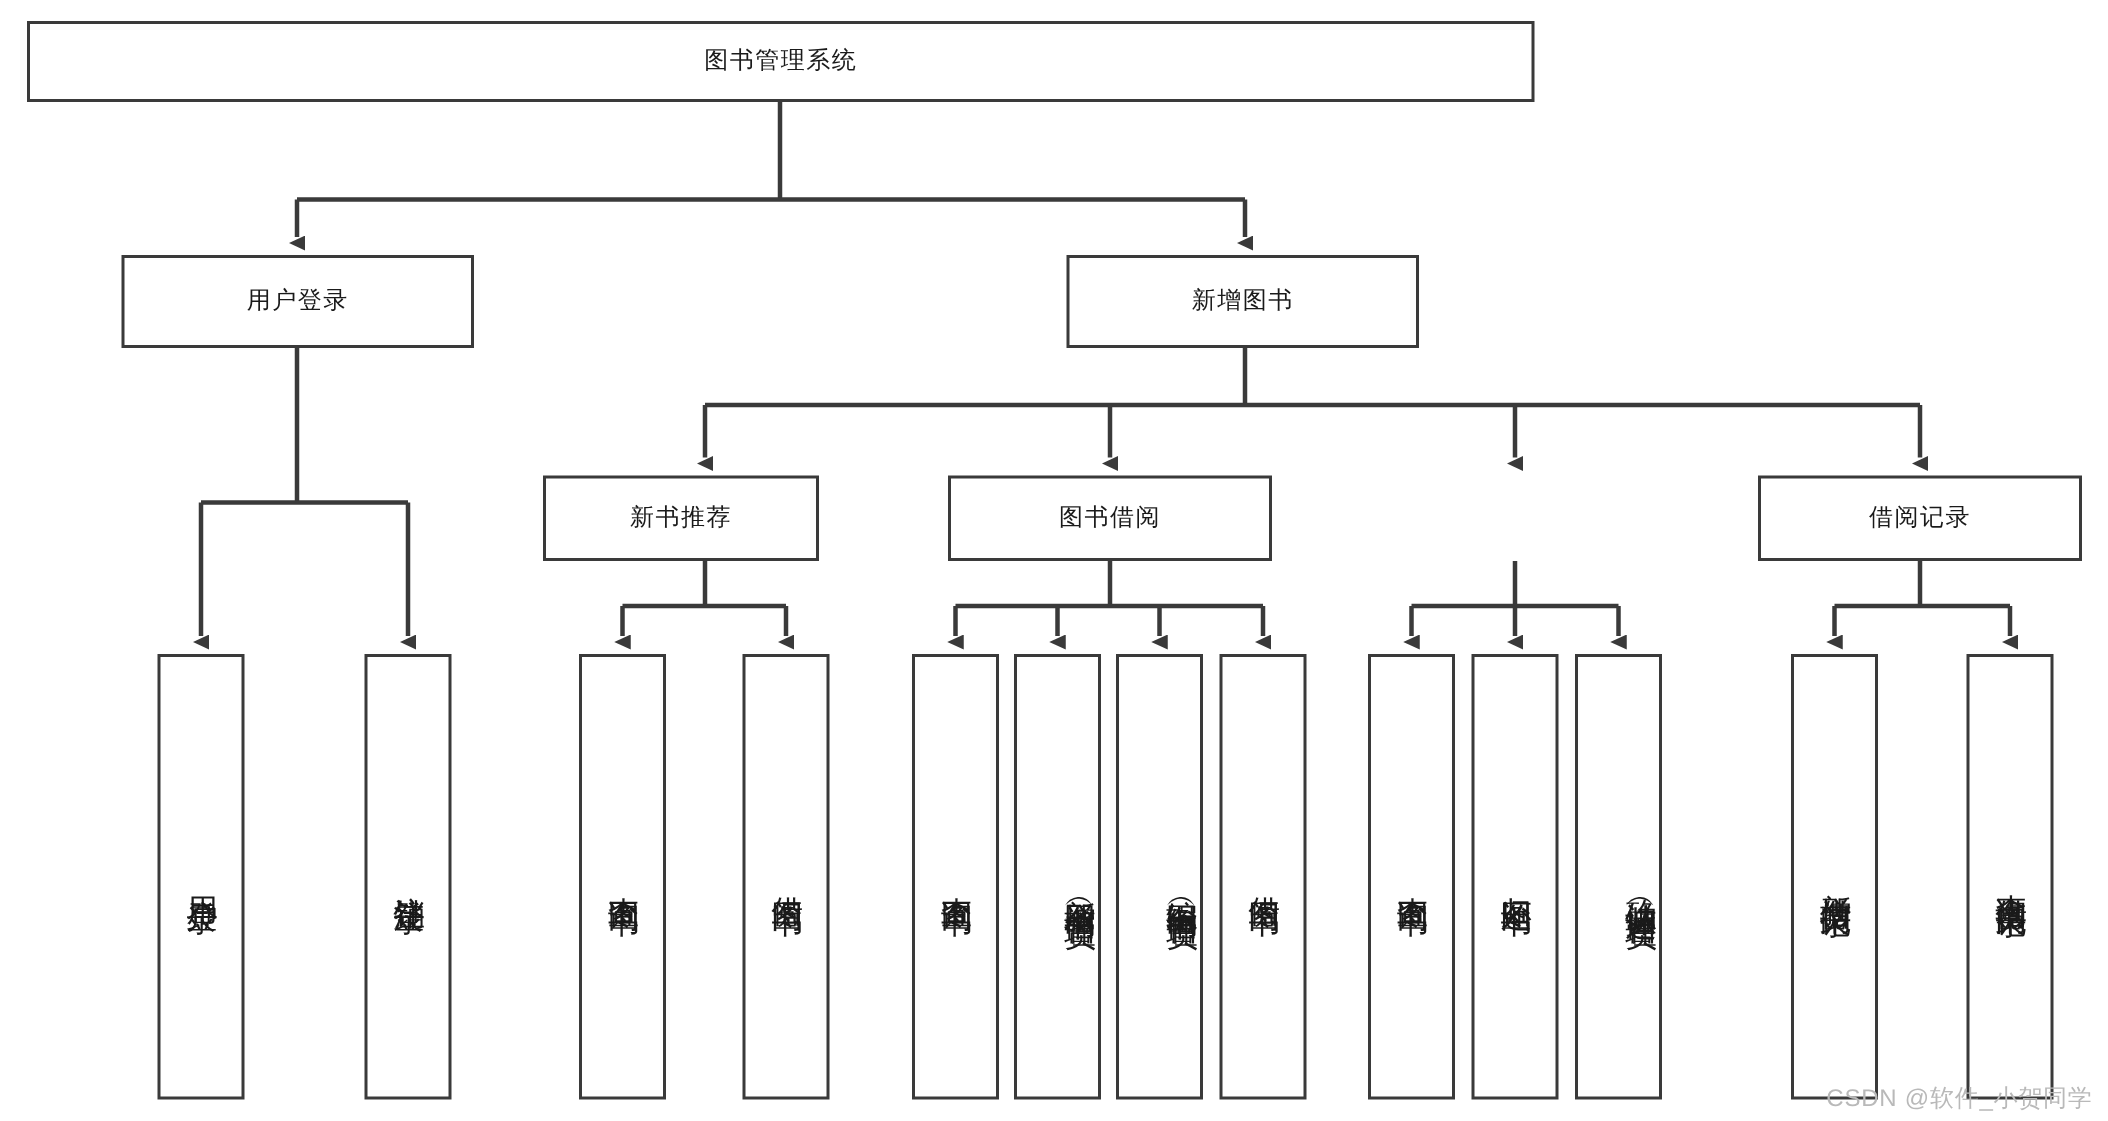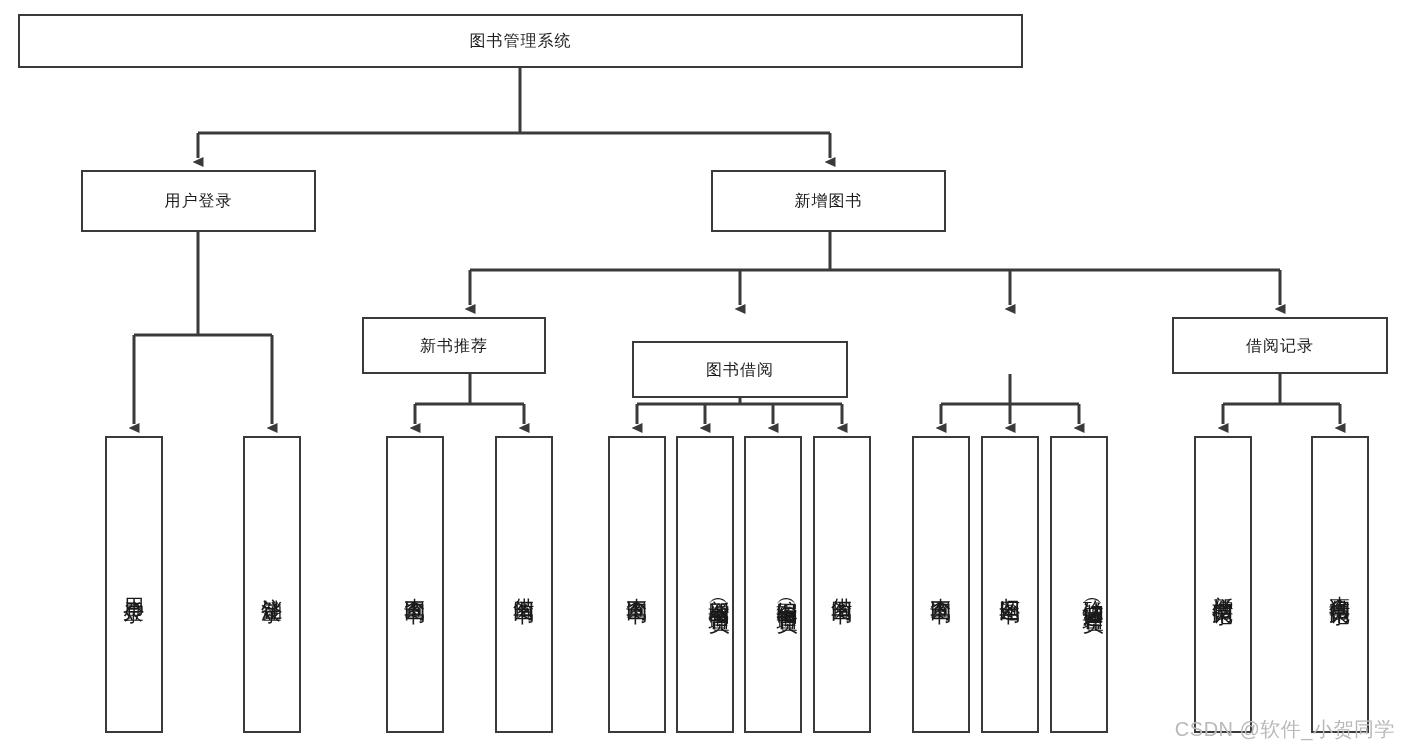--- a/index.html
+++ b/index.html
@@ -53,21 +53,21 @@
     writing-mode: vertical-rl;
     text-orientation: upright;
     display: block;
     text-align: left;
   }
   .node.v.center-start { align-items: center; padding-top: 0; }
   .watermark {
     position: absolute;
     right: 10px;
     bottom: 4px;
-    font-size: 20px;
+    font-size: 16px;
     color: #b9b9b9;
     letter-spacing: 0.5px;
     white-space: nowrap;
     pointer-events: none;
   }
 </style>
 </head>
 <body>
 
 <div id="canvas">
@@ -129,21 +129,21 @@
   <div class="node h" style="left:81px; top:170px; width:235px; height:62px;">
     <span>用户登录</span>
   </div>
   <div class="node h" style="left:711px; top:170px; width:235px; height:62px;">
     <span>新增图书</span>
   </div>
 
   <div class="node h" style="left:362px; top:317px; width:184px; height:57px;">
     <span>新书推荐</span>
   </div>
-  <div class="node h" style="left:632px; top:317px; width:216px; height:57px;margin-top:24px;">
+  <div class="node h" style="left:632px; top:317px; width:216px; height:57px;">
     <span>图书借阅</span>
   </div>
   <div class="node h" style="left:1172px; top:317px; width:216px; height:57px;">
     <span>借阅记录</span>
   </div>
 
   <div class="node v center-start" style="left:105px; top:436px; width:58px; height:297px;">
     <span class="vtext">用户登录</span>
   </div>
   <div class="node v center-start" style="left:243px; top:436px; width:58px; height:297px;">

